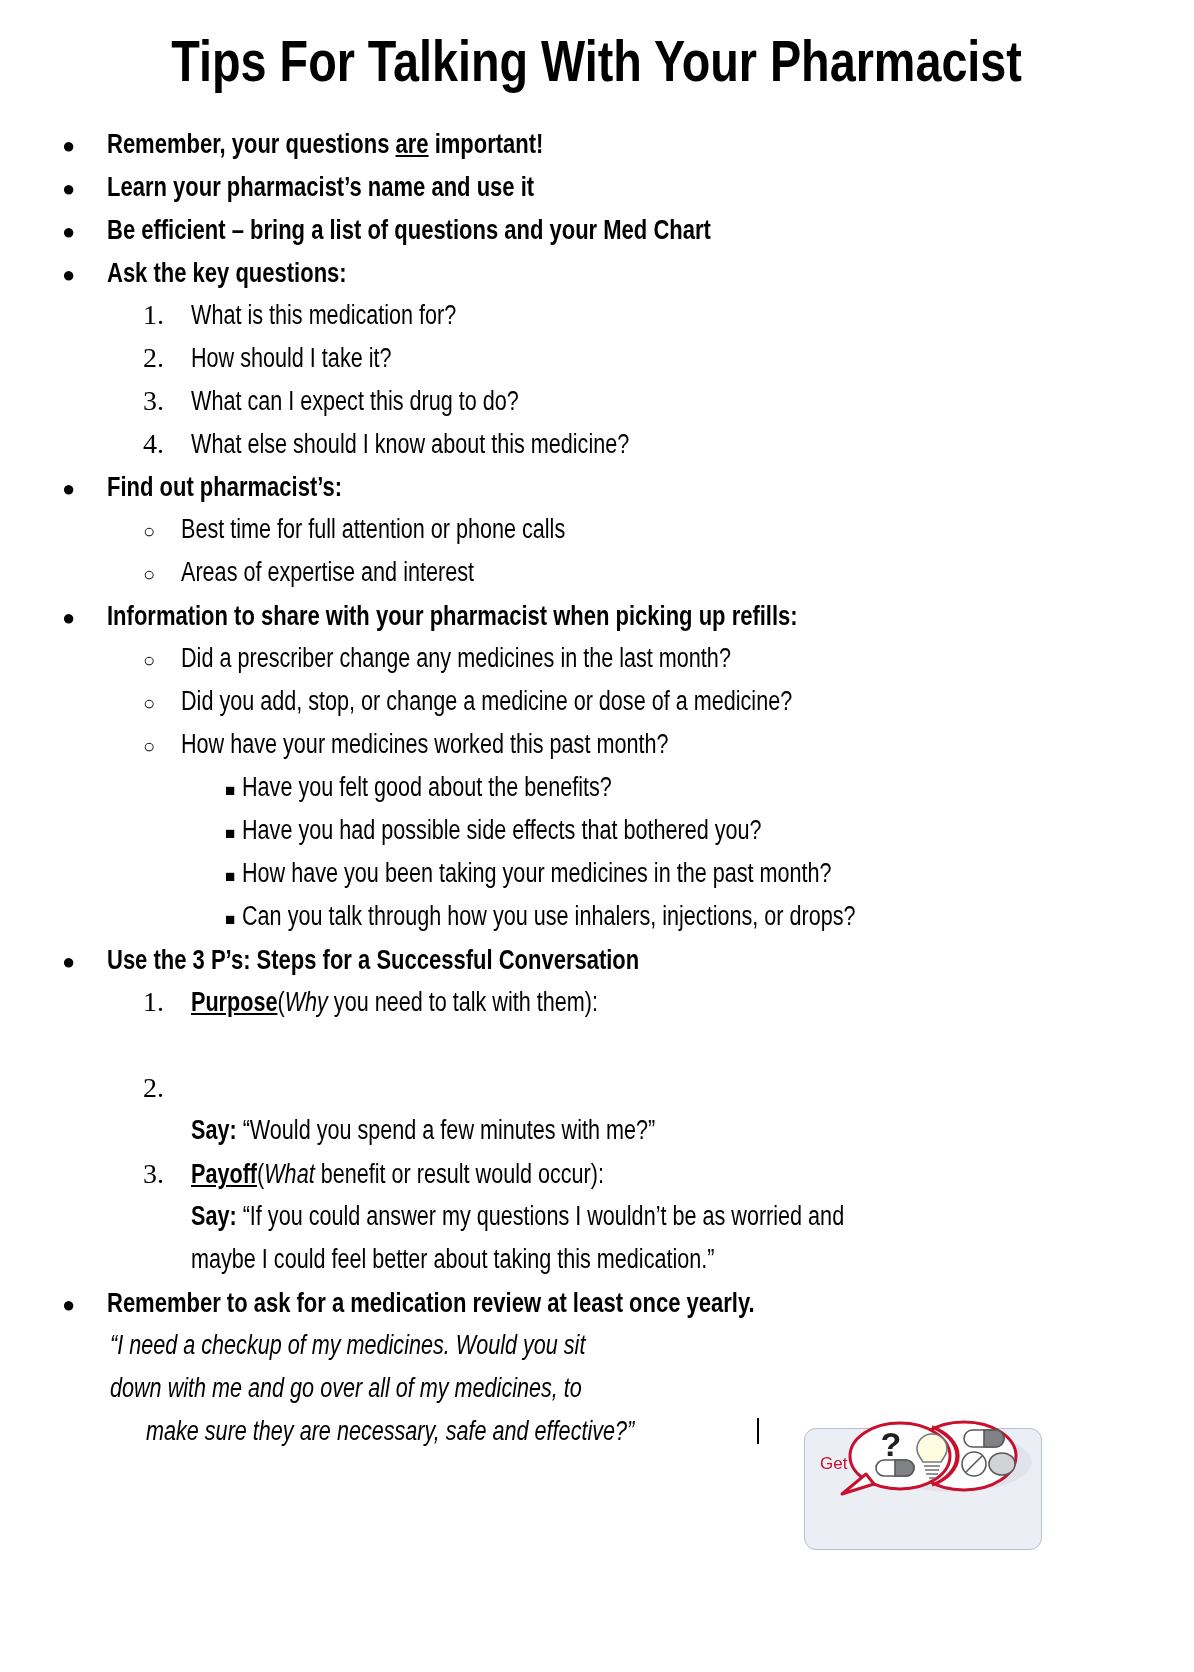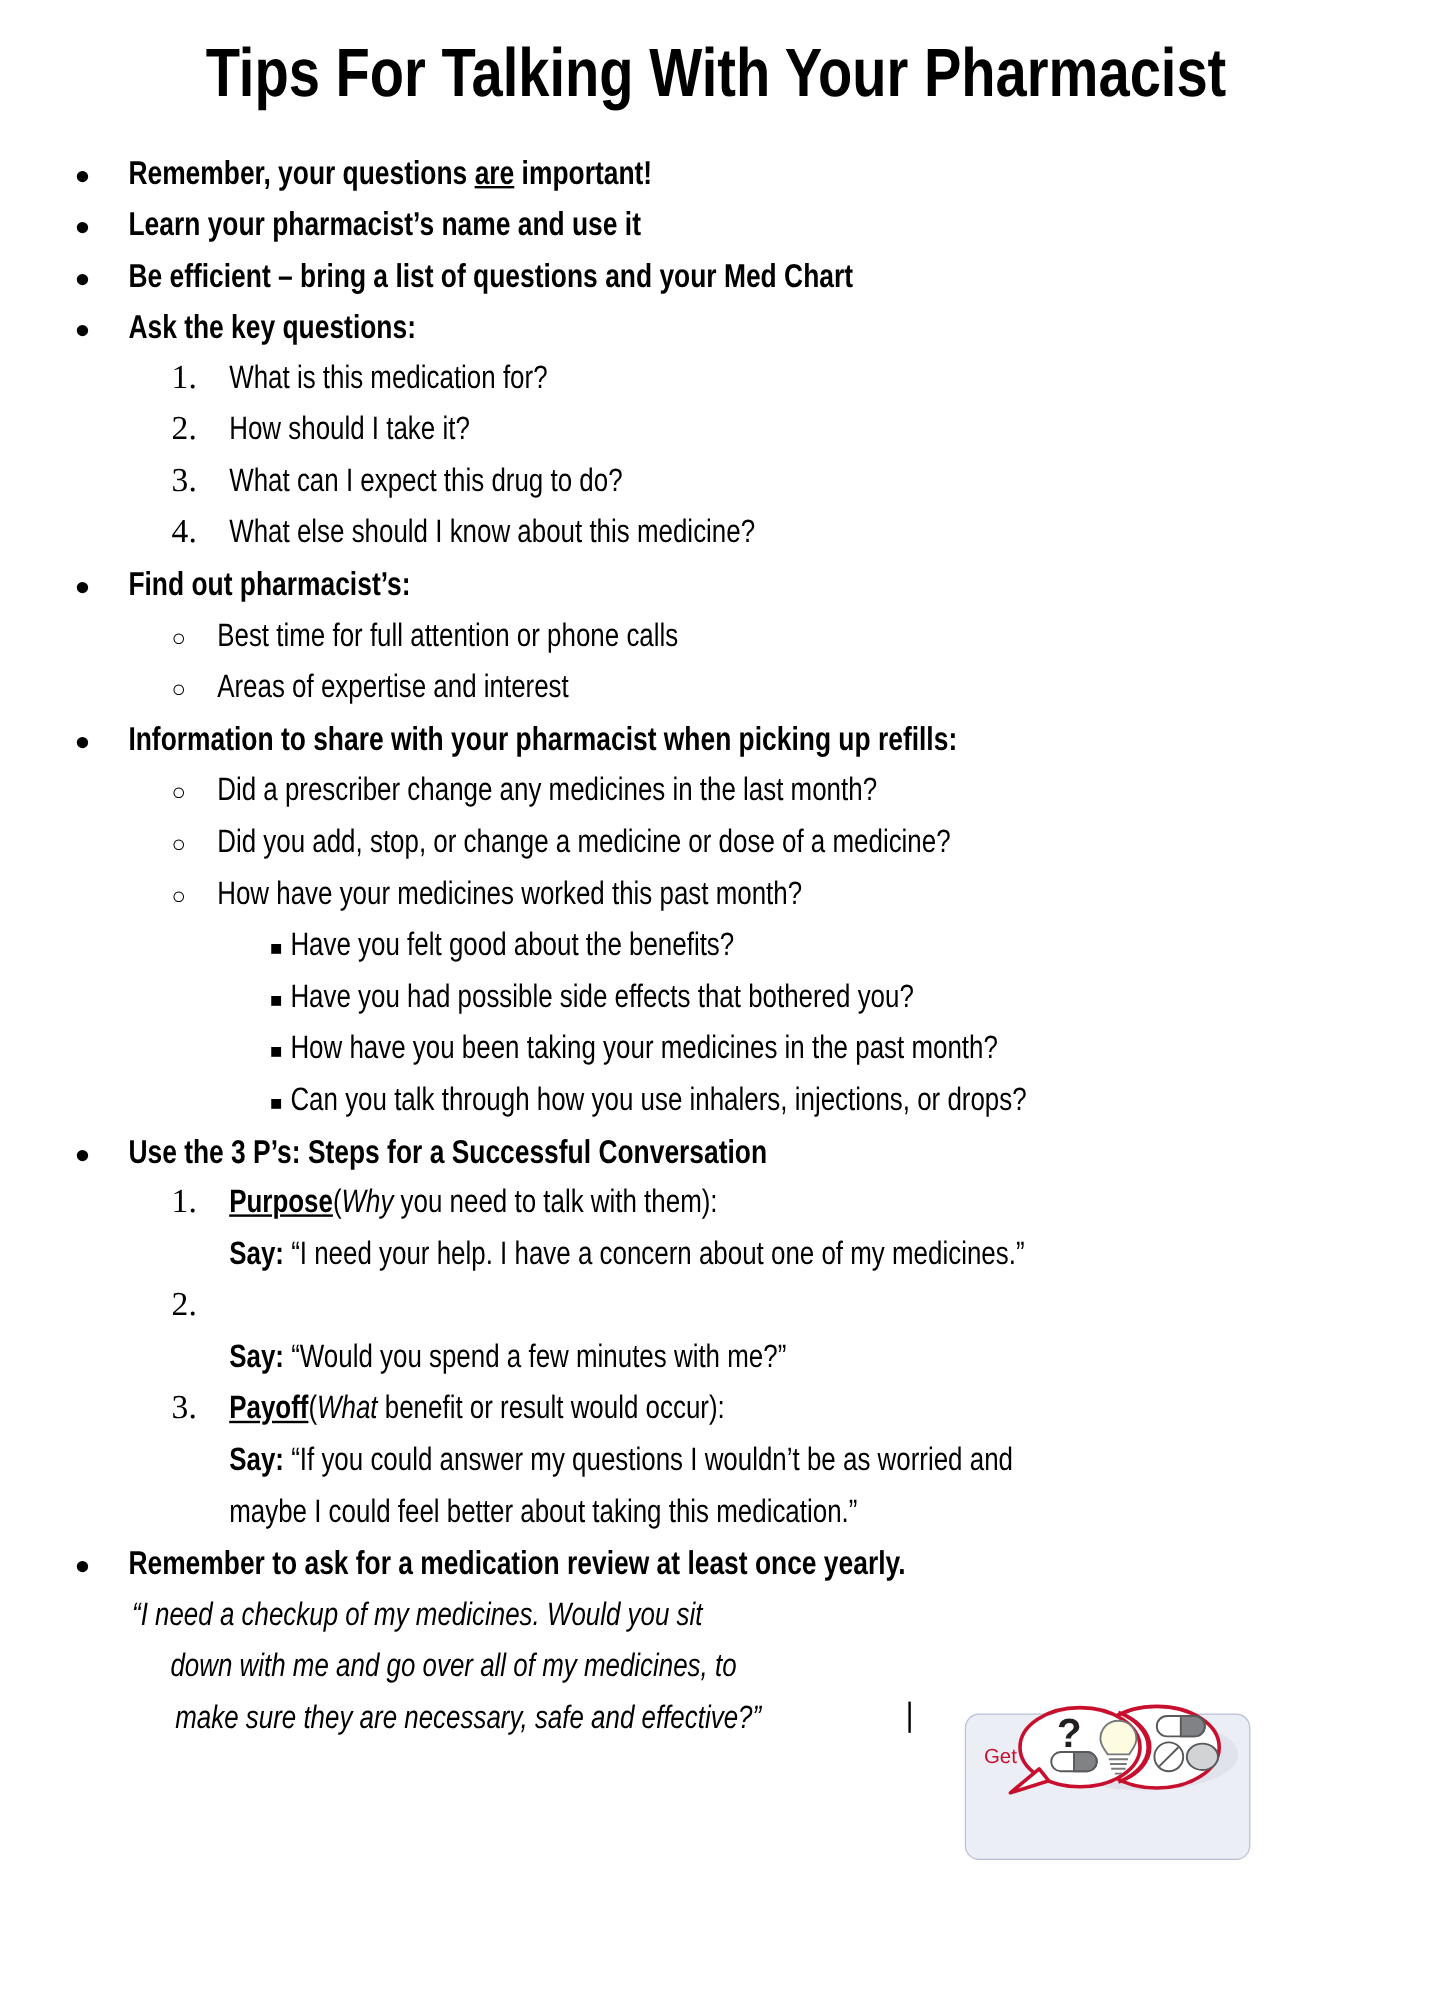--- a/index.html
+++ b/index.html
@@ -286,23 +286,20 @@
 
   <div class="row lvl1" style="top:944px;">
     <span class="marker">●</span>
     <span class="txt cond">Use the 3 P’s: Steps for a Successful Conversation</span>
   </div>
 
   <div class="row lvl2num" style="top:986px;">
     <span class="marker">1.</span>
     <span class="txt"><span class="cond"><b class="u">Purpose</b><span>(</span><i class="it">Why</i><span> you need to talk with them):</span></span></span>
   </div>
-  <div class="sayrow" style="top:1029px;">
-    <span class="cond"><span class="saylabel">Say:</span><span> “I need your help. I have a concern about one of my medicines.”</span></span>
-  </div>
 
   <div class="row lvl2num" style="top:1072px;">
     <span class="marker">2.</span>
   </div>
   <div class="sayrow" style="top:1115px;">
     <span class="cond"><span class="saylabel">Say:</span><span> “Would you spend a few minutes with me?”</span></span>
   </div>
 
   <div class="row lvl2num" style="top:1158px;">
     <span class="marker">3.</span>
@@ -316,21 +313,21 @@
   </div>
 
   <div class="row lvl1" style="top:1287px;">
     <span class="marker">●</span>
     <span class="txt cond">Remember to ask for a medication review at least once yearly.</span>
   </div>
 
   <div class="quoteline" style="top:1330px;">
     <span class="cond">“I need a checkup of my medicines. Would you sit</span>
   </div>
-  <div class="quoteline" style="top:1373px;margin-left:32px;">
+  <div class="quoteline" style="top:1373px;">
     <span class="cond">down with me and go over all of my medicines, to</span>
   </div>
   <div class="quoteline" style="top:1416px;margin-left:36px;">
     <span class="cond">make sure they are necessary, safe and effective?”</span><span class="caret"></span>
   </div>
 
   <div class="logo">
     <div class="logo-card"></div>
 
     <svg class="logo-svg" viewBox="0 0 238 152">

